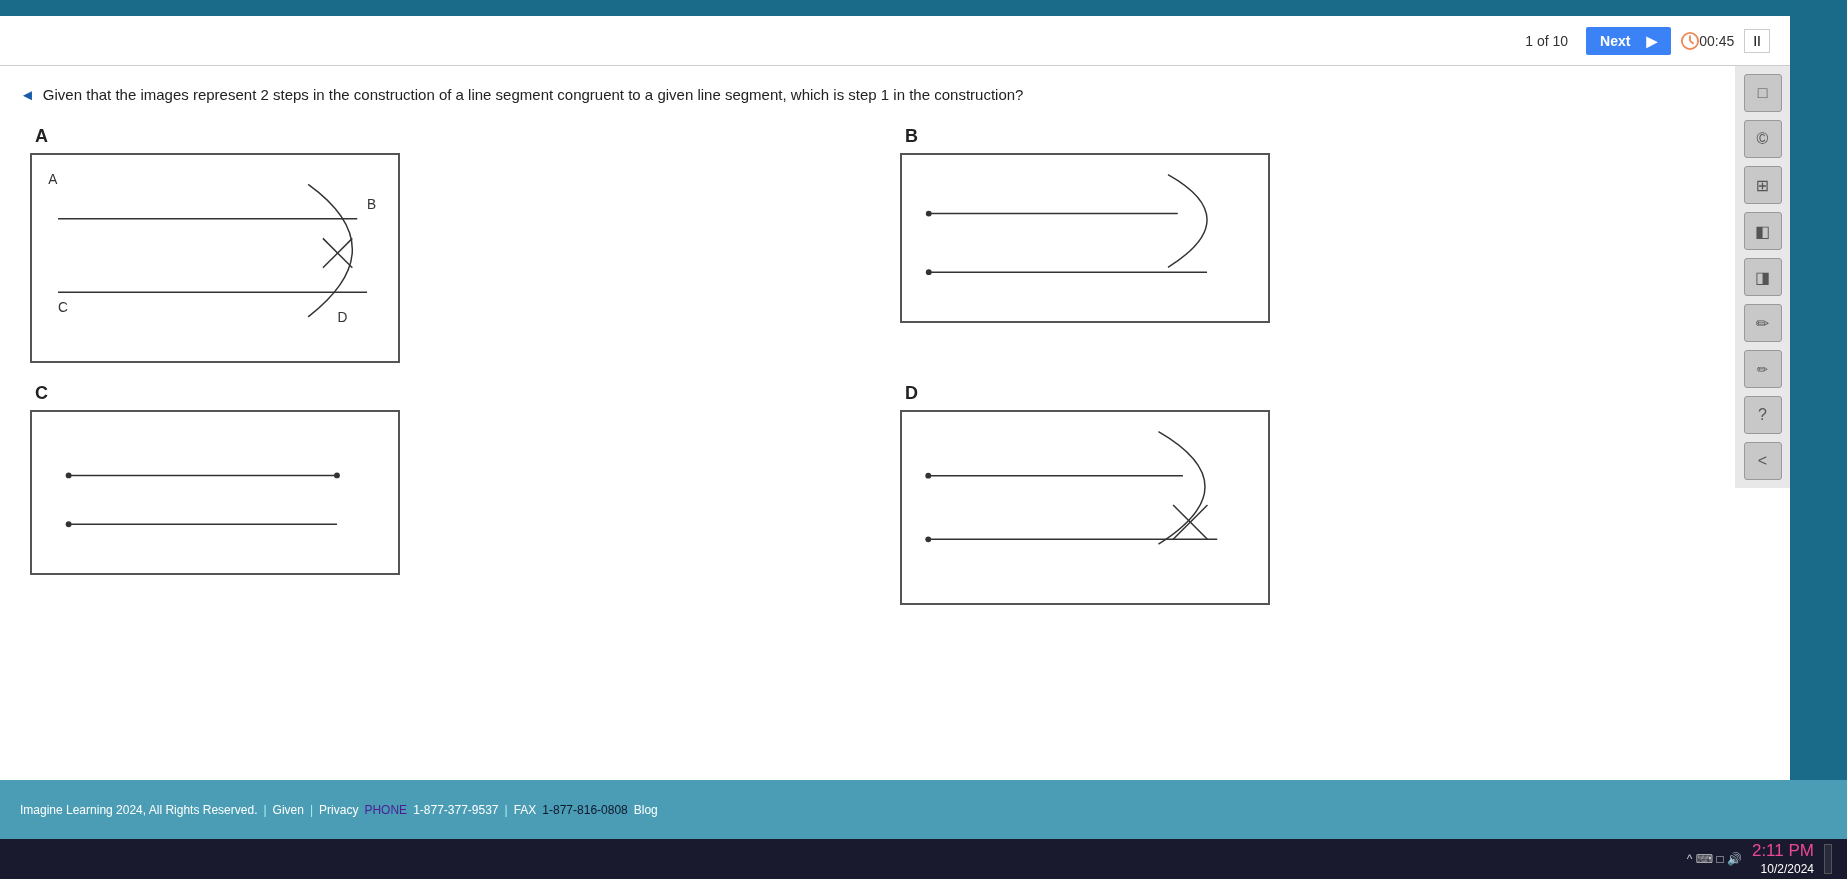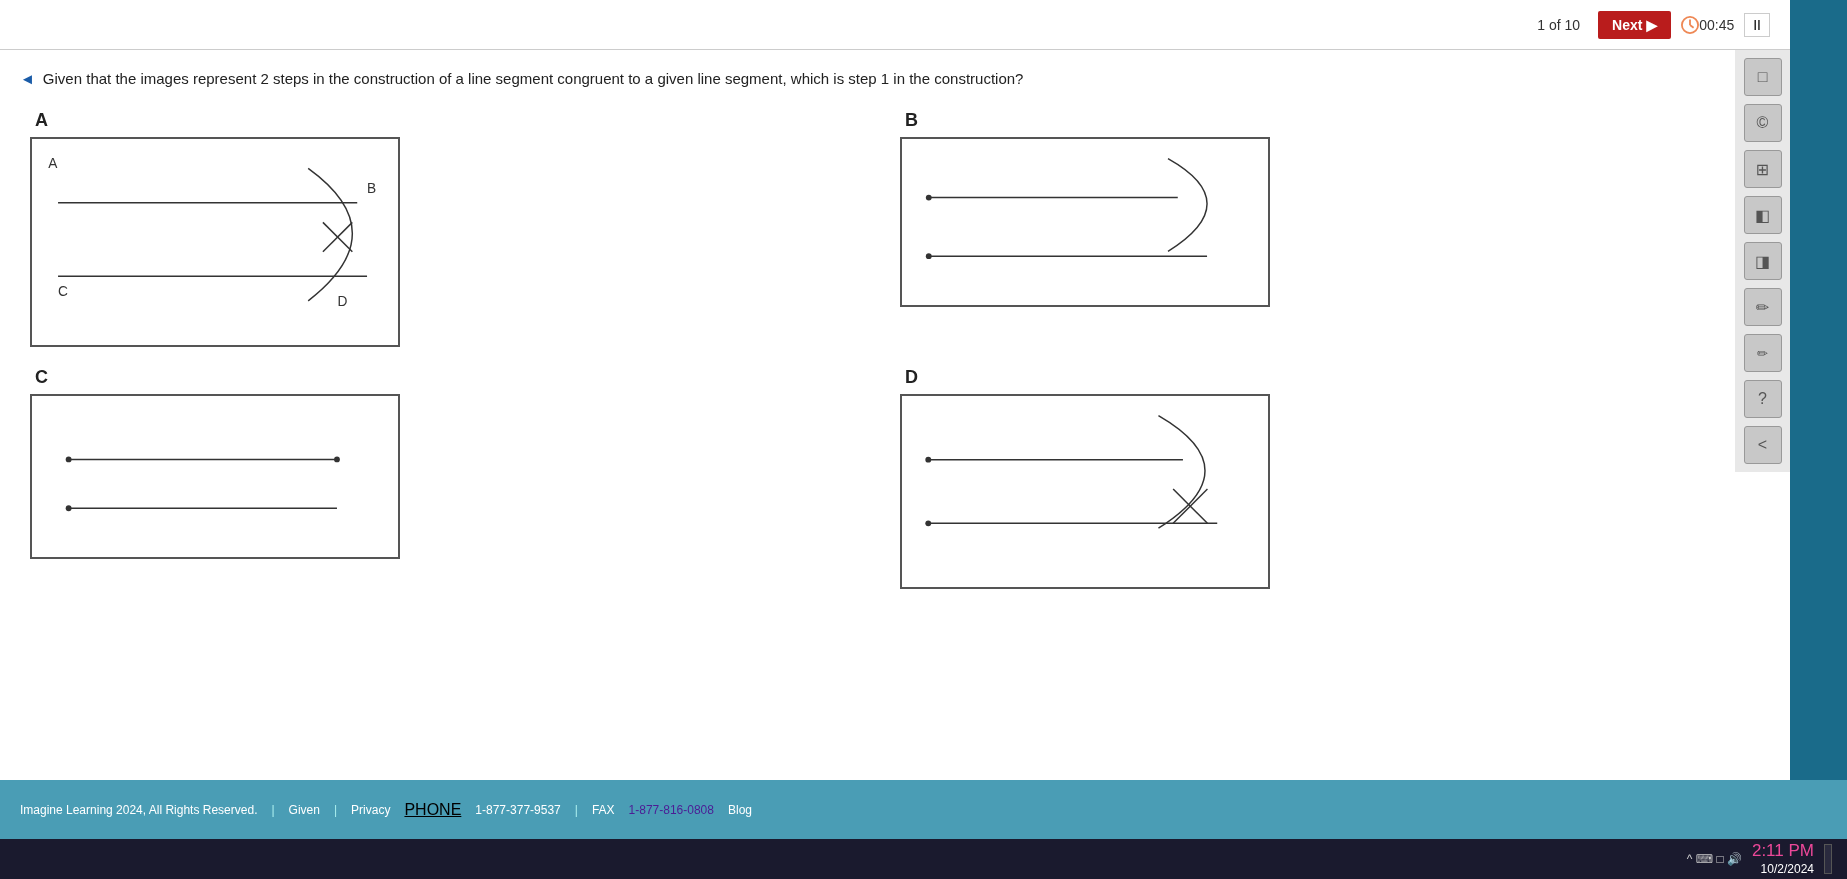--- a/index.html
+++ b/index.html
@@ -8,21 +8,21 @@
       height: 879px;
       background: #1a6b8a;
       font-family: Arial, sans-serif;
       overflow: hidden;
       position: relative;
     }
 
     
     .main-content {
       position: absolute;
-      top: 0;
+      top: 16px;
       left: 0;
       width: 1790px;
       height: 820px;
       background: #fff;
       border-radius: 0;
     }
 
     
     .top-bar {
       position: absolute;
@@ -39,30 +39,30 @@
       gap: 10px;
     }
 
     .progress-text {
       font-size: 14px;
       color: #333;
       margin-right: 8px;
     }
 
     .next-btn {
-      background: #b91c1c;
+      background: #3b82f6;
       color: #fff;
       border: none;
       padding: 6px 14px;
       font-size: 14px;
       font-weight: bold;
       cursor: pointer;
       display: flex;
       align-items: center;
-      gap: 4px;
+      gap: 16px;
       border-radius: 2px;
     }
 
     .timer-area {
       display: flex;
       align-items: center;
       font-size: 14px;
       color: #333;
     }
 
@@ -366,31 +366,31 @@
     <div class="sidebar-btn">
       <span>?</span>
     </div>
     <div class="sidebar-btn">
       <span>&lt;</span>
     </div>
   </div>
 
 </div>
 
-<div style="position:absolute;bottom:40px;left:0;width:1847px;height:59px;background:#4a9db5;display:flex;align-items:center;padding:0 20px;gap:14px;">
+<div style="position:absolute;bottom:40px;left:0;width:1847px;height:59px;background:#4a9db5;display:flex;align-items:center;padding:0 20px;gap:6px;">
   <span style="color:#fff;font-size:12px;">Imagine Learning 2024, All Rights Reserved.</span>
   <span style="color:#aee;font-size:12px;">|</span>
   <span style="color:#fff;font-size:12px;">Given</span>
   <span style="color:#aee;font-size:12px;">|</span>
   <span style="color:#fff;font-size:12px;">Privacy</span>
-  <span style="color:#000000;font-size:16px;text-decoration:underline;">PHONE</span>
+  <span style="color:#4c1d95;font-size:12px;">PHONE</span>
   <span style="color:#fff;font-size:12px;">1-877-377-9537</span>
   <span style="color:#aee;font-size:12px;">|</span>
   <span style="color:#fff;font-size:12px;">FAX</span>
-  <span style="color:#4c1d95;font-size:12px;">1-877-816-0808</span>
+  <span style="color:#0f172a;font-size:12px;">1-877-816-0808</span>
   <span style="color:#fff;font-size:12px;">Blog</span>
 </div>
 
 <div class="taskbar">
   <div class="taskbar-right">
     <span style="color:#ccc;font-size:12px;">^ ⌨ □ 🔊</span>
     <div class="taskbar-time">
       <div style="color:#ec4899;font-size:17px;">2:11 PM</div>
       <div style="color:#fff;font-size:12px;">10/2/2024</div>
     </div>

